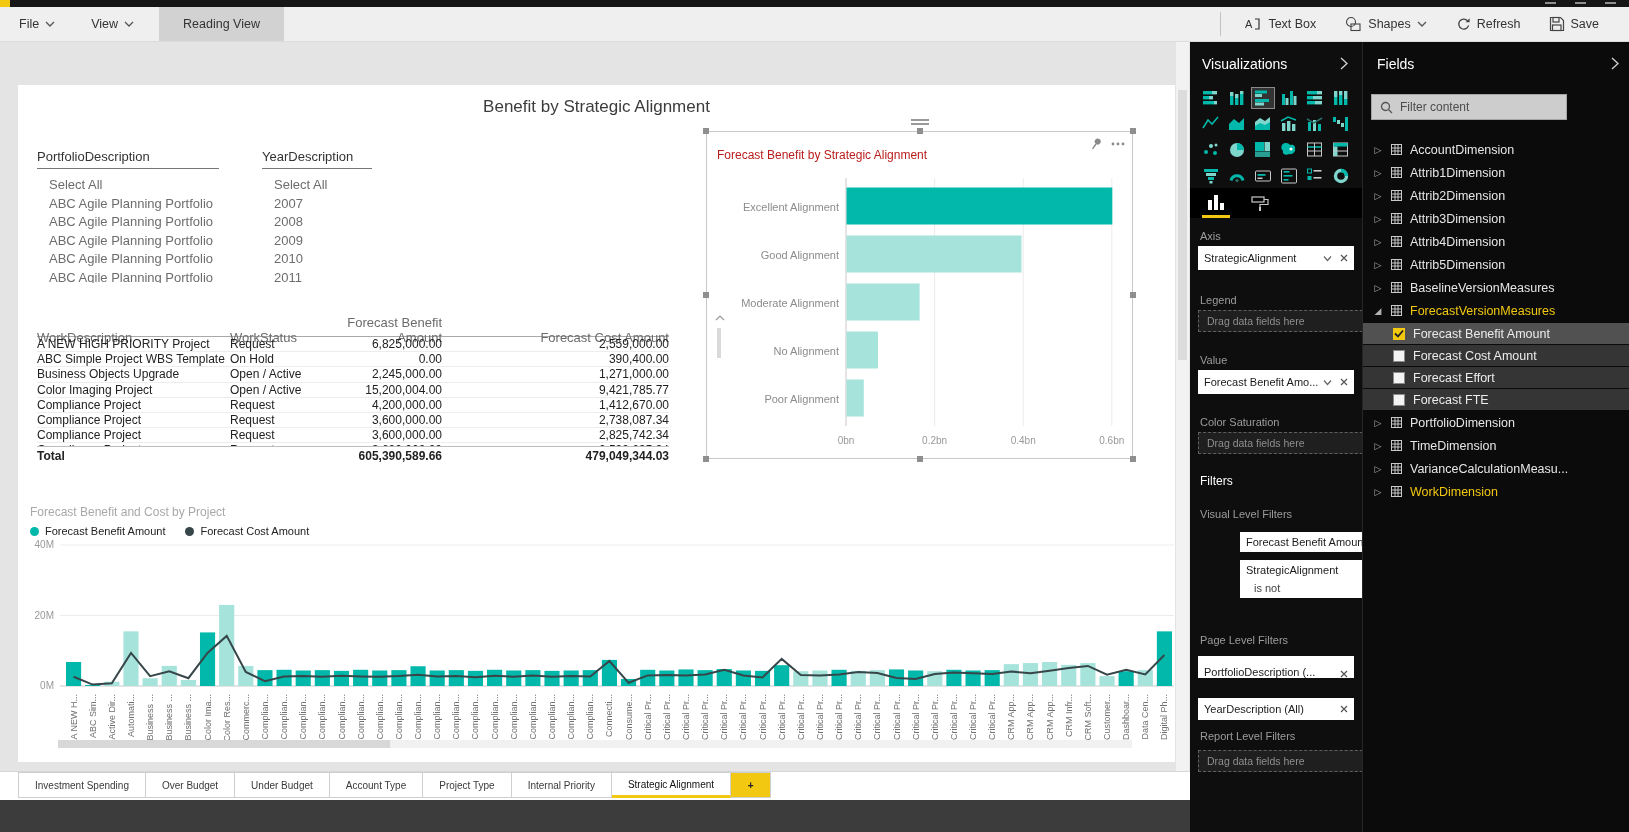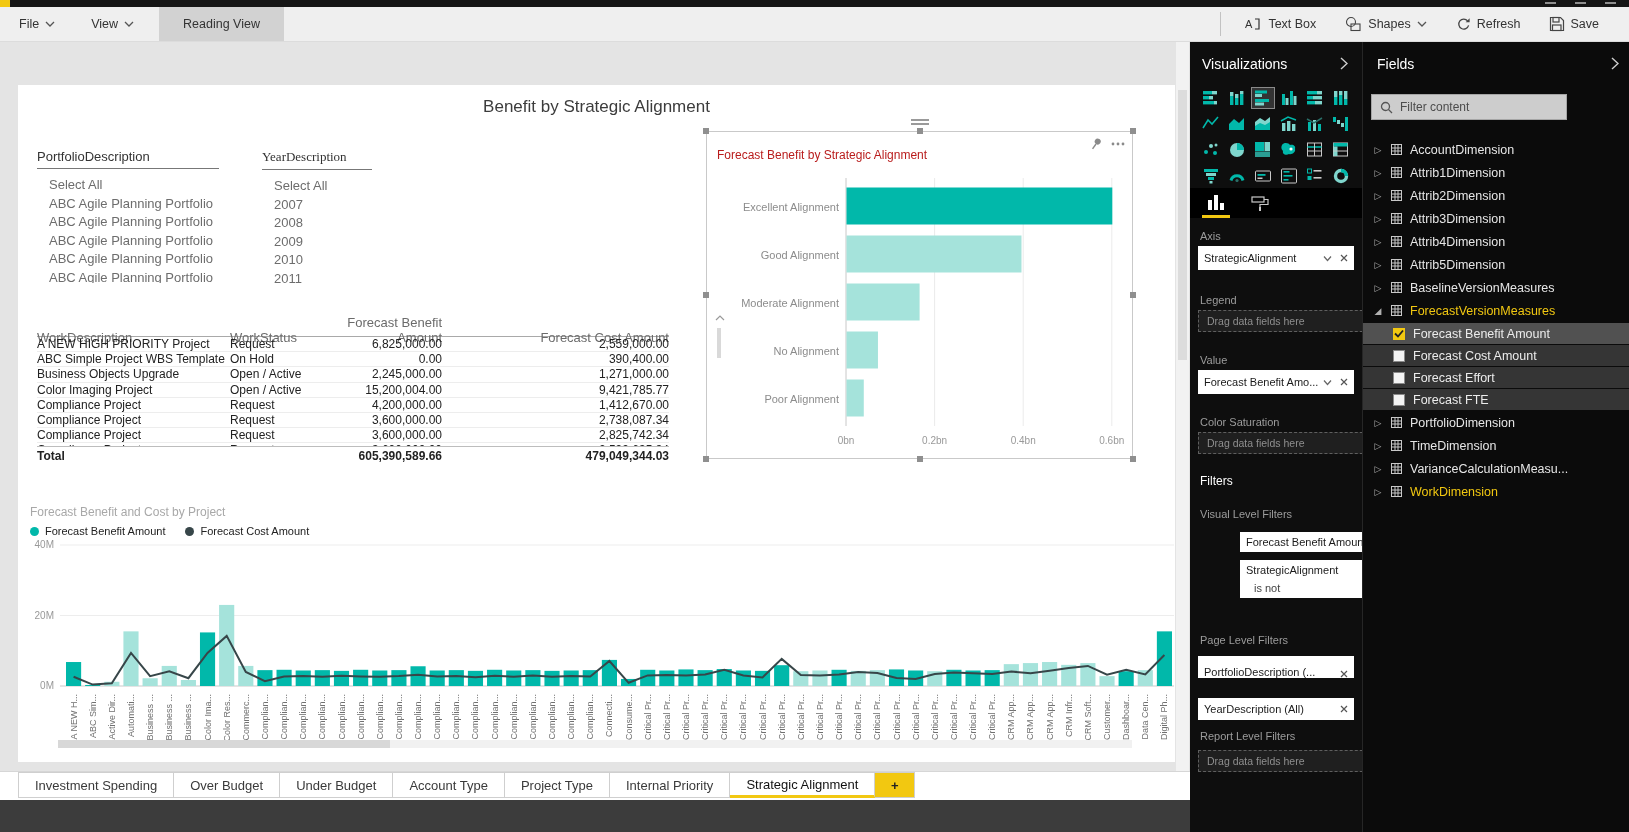--- a/index.html
+++ b/index.html
@@ -72,21 +72,21 @@
   #flist{position:absolute;left:0;top:96px;width:267px;}
   .frow{height:23px;display:flex;align-items:center;color:#e6e6e6;font-size:12.5px;gap:8px;padding-left:10px;}
   .frow .arrow{color:#b0b0b0;font-size:9px;width:10px;text-align:center;}
   .frow.ysel{color:#F2C811;}
   .fchild{height:21px;display:flex;align-items:center;gap:8px;background:#353535;margin:1px 0;padding-left:30px;color:#ececec;font-size:12.5px;}
   .fchild.on{background:#515151;}
   .cb{width:12px;height:12px;background:#f4f4f4;border:1px solid #8a8a8a;box-sizing:border-box;display:flex;align-items:center;justify-content:center;}
   .cb.on{background:#F2C811;border-color:#F2C811;}
   
   #tabbar{left:0;top:771px;width:1190px;height:29px;background:#fff;border-top:1px solid #d6d6d6;display:flex;align-items:flex-start;padding-left:18px;box-sizing:border-box;}
-  .ptab{border:1px solid #cfcfcf;border-left:none;height:26px;display:flex;align-items:center;padding:0 16px;font-size:13px;color:#3a3a3a;background:#fff;box-sizing:border-box;}
+  .ptab{border:1px solid #cfcfcf;border-left:none;height:26px;display:flex;align-items:center;padding:0 16px;font-size:10px;color:#3a3a3a;background:#fff;box-sizing:border-box;}
   .ptab:first-child{border-left:1px solid #cfcfcf;}
   .ptab.active{border-bottom:3px solid #F2C811;color:#111;}
   .ptab.addtab{background:#F2C811;width:40px;justify-content:center;font-weight:bold;color:#222;padding:0;}
   #bottomstrip{left:0;top:800px;width:1190px;height:32px;background:#3c3c3c;}
   svg{display:block;}
   .tick{font-size:10px;fill:#999;font-family:"Liberation Sans",sans-serif;}
   .cat{font-size:11px;fill:#8c8c8c;font-family:"Liberation Sans",sans-serif;}
   .xlab{font-size:9px;fill:#707070;font-family:"Liberation Sans",sans-serif;}
   .ylab{font-size:10px;fill:#999;font-family:"Liberation Sans",sans-serif;}
 </style>
@@ -177,21 +177,21 @@
           <div class="slicer-list" style="height: 108px;">
             <div class="slicer-item">Select All</div>
             <div class="slicer-item">ABC Agile Planning Portfolio</div>
             <div class="slicer-item">ABC Agile Planning Portfolio</div>
             <div class="slicer-item">ABC Agile Planning Portfolio</div>
             <div class="slicer-item">ABC Agile Planning Portfolio</div>
             <div class="slicer-item">ABC Agile Planning Portfolio</div>
           </div>
         </div>
         <div class="slicer" style="left: 244px;">
-          <div class="slicer-h" style="width: 110px; font-family: Liberation Serif, serif;">YearDescription</div>
+          <div class="slicer-h" style="width: 110px;">YearDescription</div>
           <div class="slicer-list" style="height: auto;">
             <div class="slicer-item">Select All</div>
             <div class="slicer-item">2007</div>
             <div class="slicer-item">2008</div>
             <div class="slicer-item">2009</div>
             <div class="slicer-item">2010</div>
             <div class="slicer-item">2011</div>
           </div>
         </div>
       </div>

